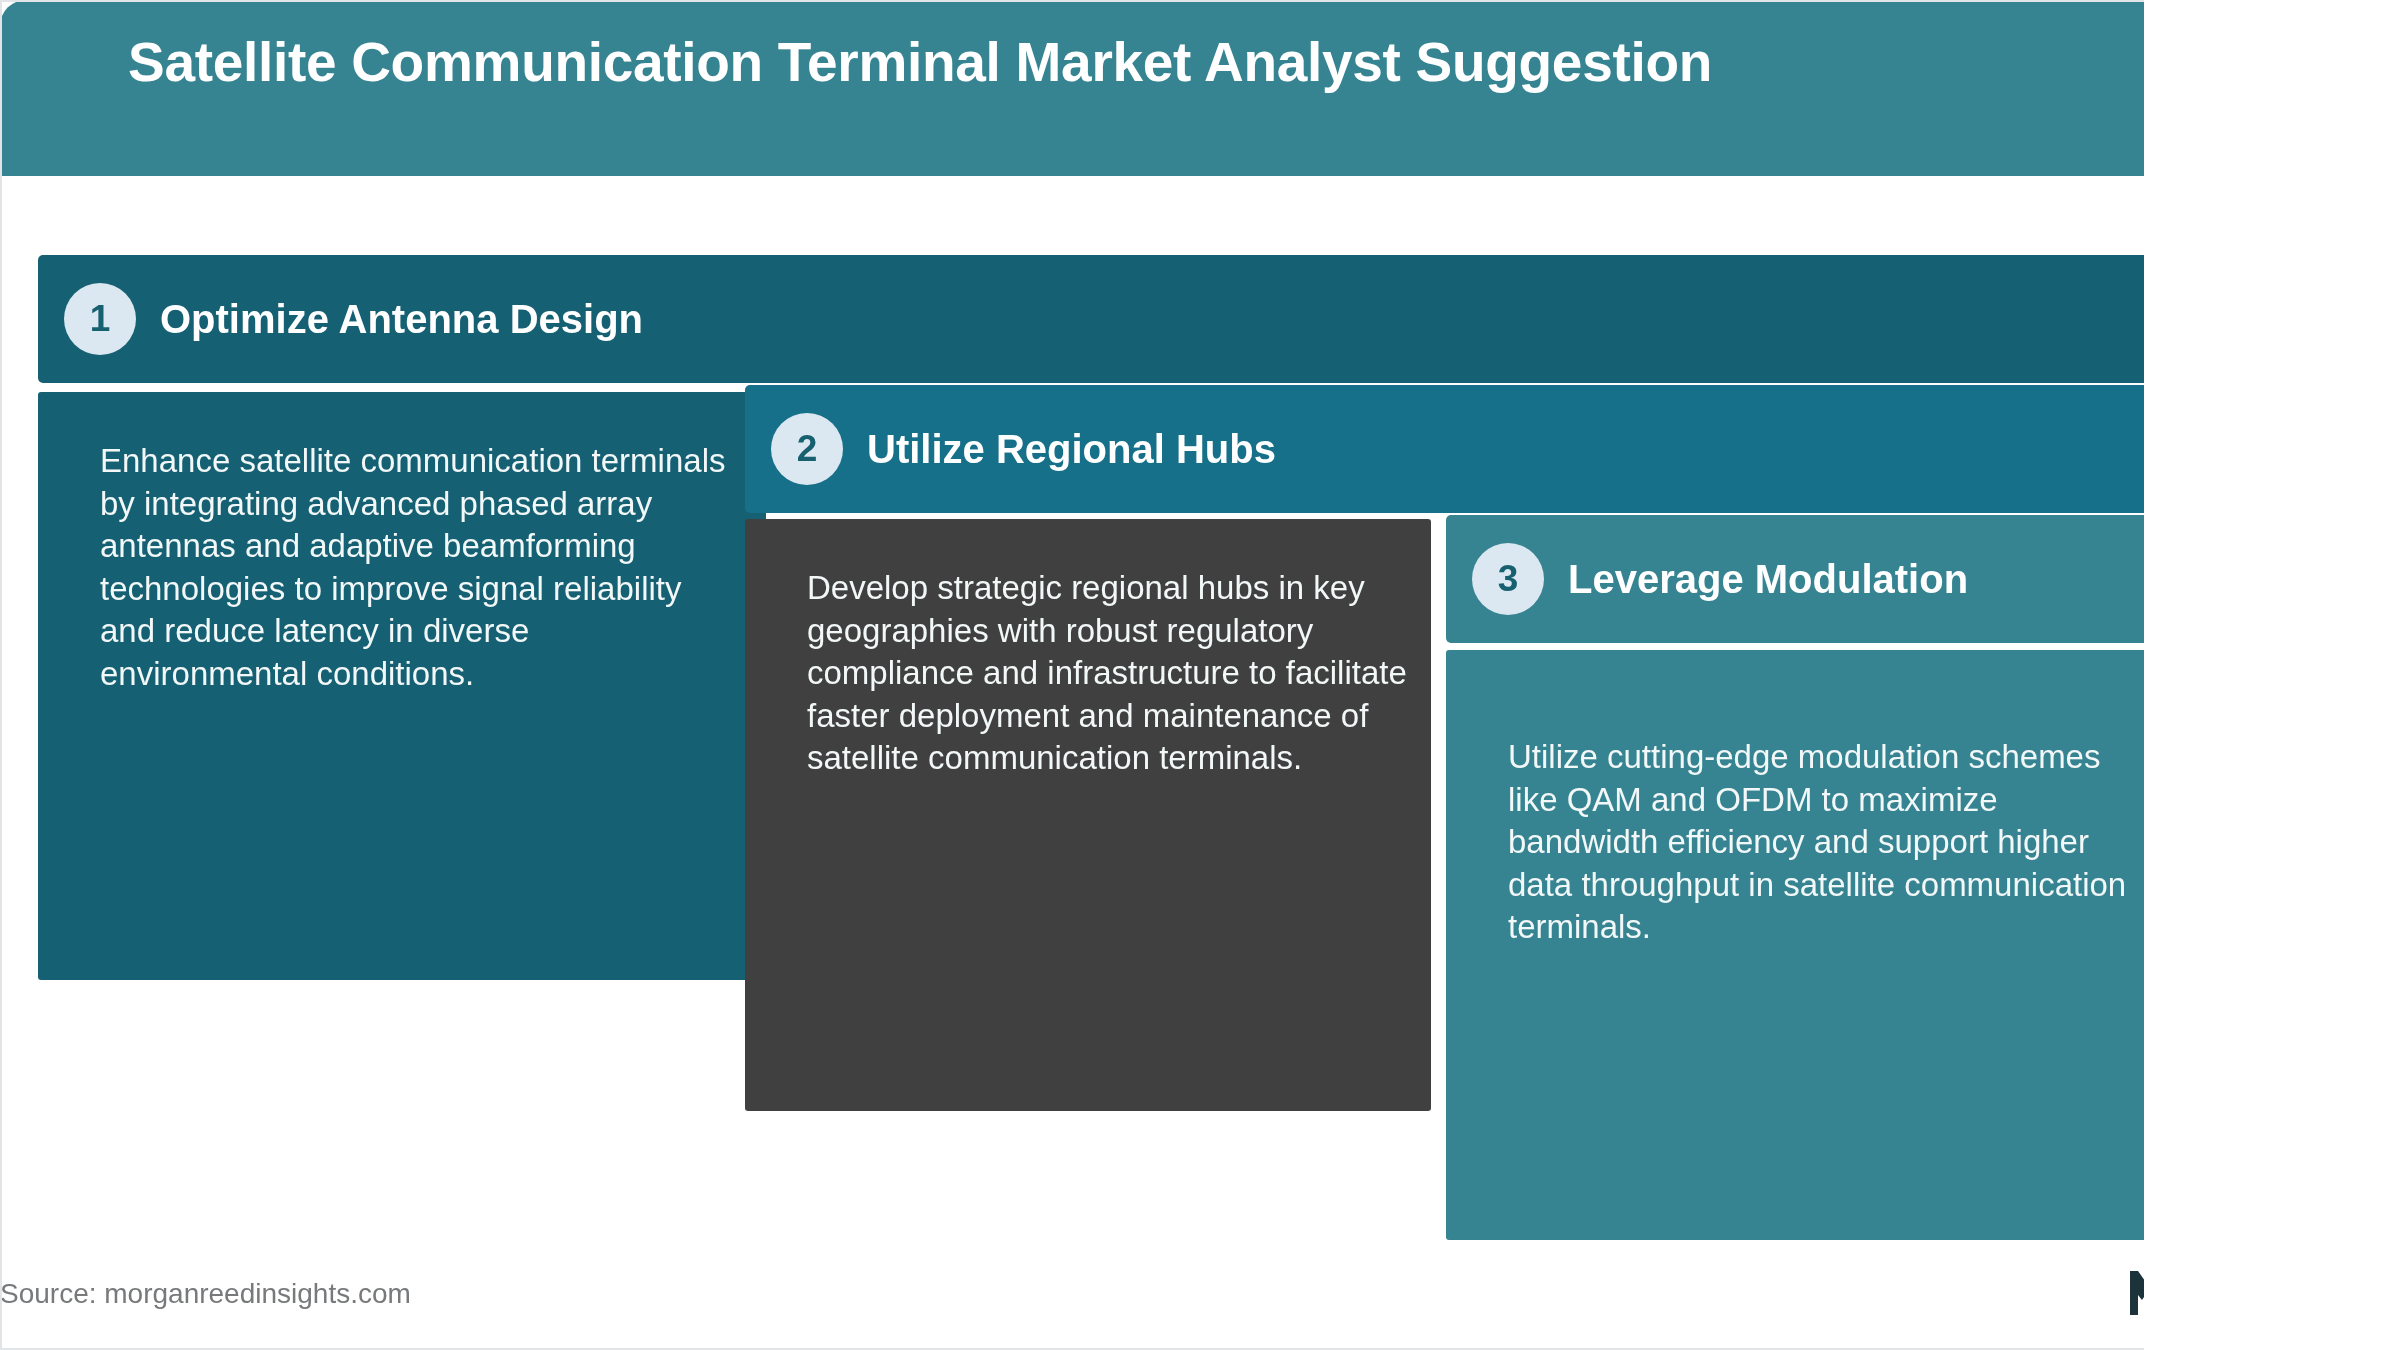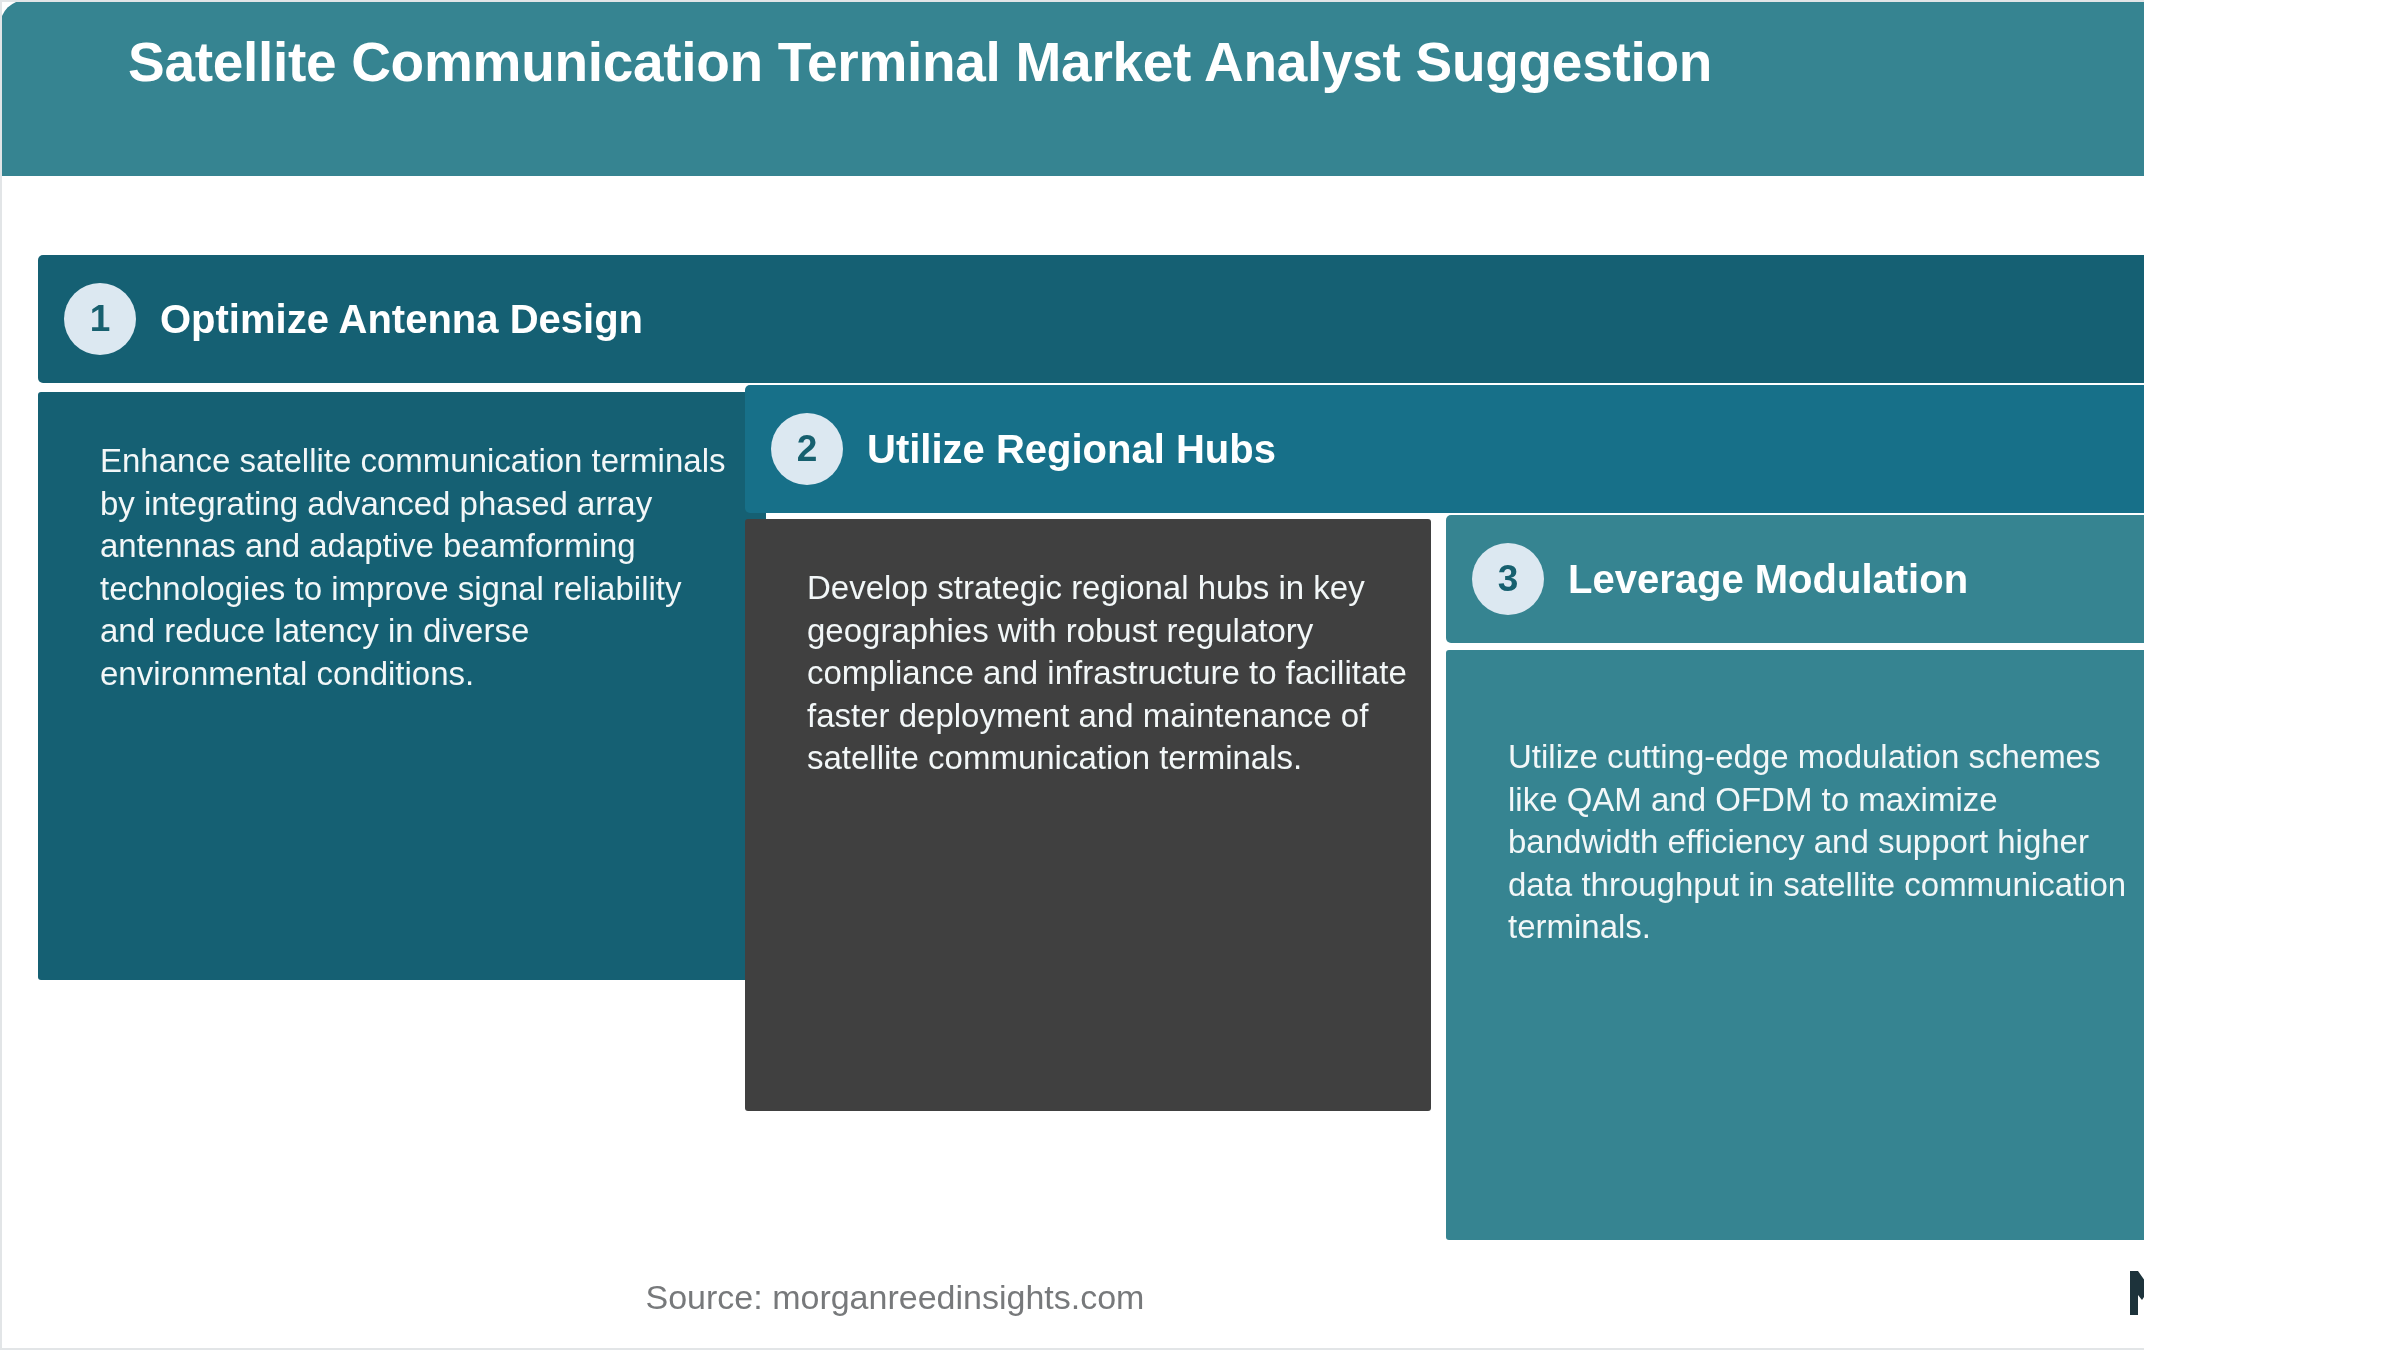--- a/index.html
+++ b/index.html
@@ -54,22 +54,22 @@
   #head2{left:745px;top:385px;width:1546px;background:#177089;}
   #card2{left:745px;top:519px;width:686px;height:592px;background:#404040;}
   #card2 .btext{width:600px;}
 
   
   #head3{left:1446px;top:515px;width:905px;background:#368491;}
   #card3{left:1446px;top:650px;width:707px;height:590px;background:#368491;}
   #card3 .btext{width:620px;margin-top:38px;}
 
   
-  .source{position:absolute;left:0;top:1278px;width:1790px;text-align:center;
-          color:#77797b;font-size:34px;}
+  .source{position:absolute;left:0;top:1278px;width:1790px;
+          color:#77797b;font-size:28px;}
   .logo{position:absolute;left:2128px;top:1256px;width:232px;height:72px;
         display:flex;align-items:center;gap:12px;}
   .logo-mark{width:62px;height:50px;flex:0 0 auto;}
   .logo-words{display:flex;flex-direction:column;line-height:1.0;
               font-family:"Liberation Serif", serif;}
   .logo-l1{font-size:27px;white-space:nowrap;}
   .logo-l1 .m{color:#1b2a33;font-weight:bold;}
   .logo-l1 .r{color:#2b4a52;font-weight:normal;}
   .logo-l2{font-size:26px;color:#3d6b72;margin-top:7px;}
 </style>

